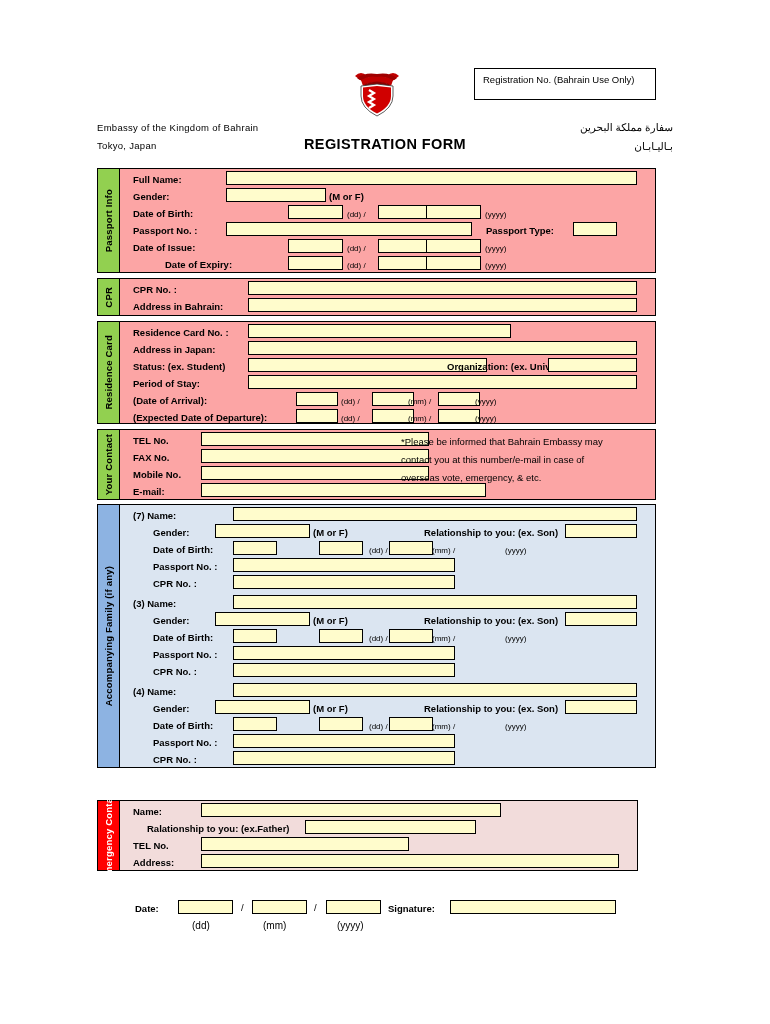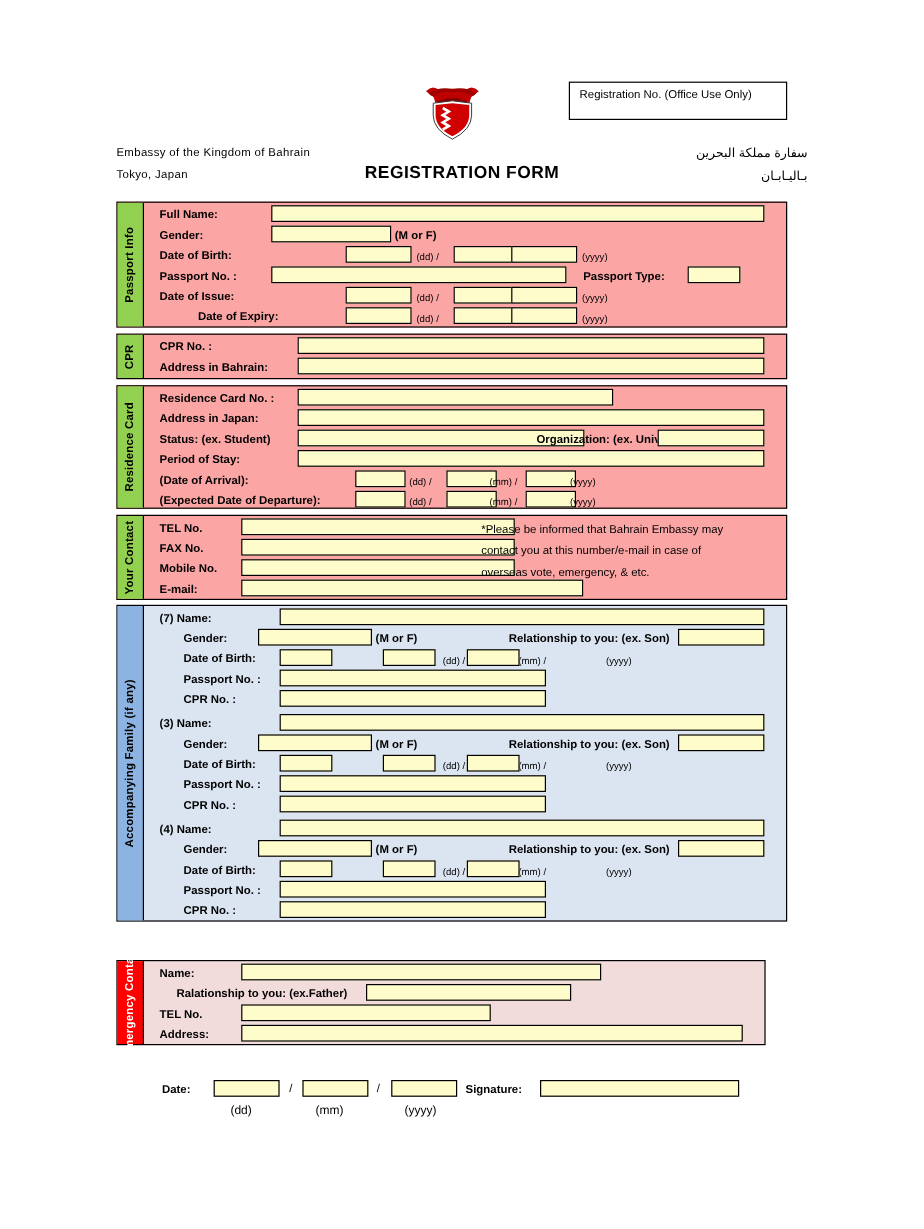--- a/index.html
+++ b/index.html
@@ -105,21 +105,21 @@
     position: absolute; font-weight: bold; font-size: 9.5px;
   }
   .foot-hint { position: absolute; font-size: 10px; }
 </style>
 </head>
 <body>
 
 <div class="page">
 
   <div class="reg-no-box">
-    <span>Registration No. (Office Use Only)</span>
+    <span>Registration No. (Bahrain Use Only)</span>
   </div>
 
   <div class="crest">
     <svg viewBox="0 0 60 52" width="60" height="52">
       <path d="M8 10 Q14 4 20 10 L16 16 Z" fill="#c00000"></path>
       <path d="M52 10 Q46 4 40 10 L44 16 Z" fill="#c00000"></path>
       <path d="M10 12 Q18 6 30 8 Q42 6 50 12 Q46 16 42 13 Q36 10 30 12 Q24 10 18 13 Q14 16 10 12 Z" fill="#a00000"></path>
       <path d="M14 14 Q22 9 30 11 Q38 9 46 14 L44 20 Q37 15 30 17 Q23 15 16 20 Z" fill="#c00000"></path>
       <path d="M18 18 Q30 13 42 18 L44 22 Q30 17 16 22 Z" fill="#8b0000"></path>
       <path d="M30 18 L46 20 L46 30 Q46 42 30 50 Q14 42 14 30 L14 20 Z" fill="#ffffff" stroke="#333" stroke-width="0.8"></path>

